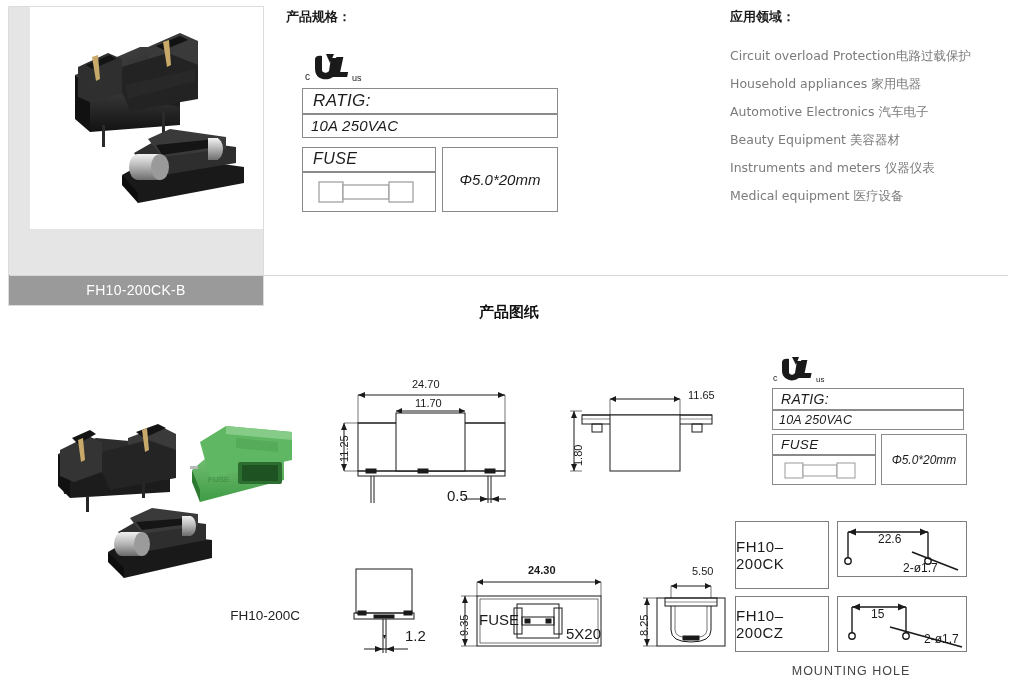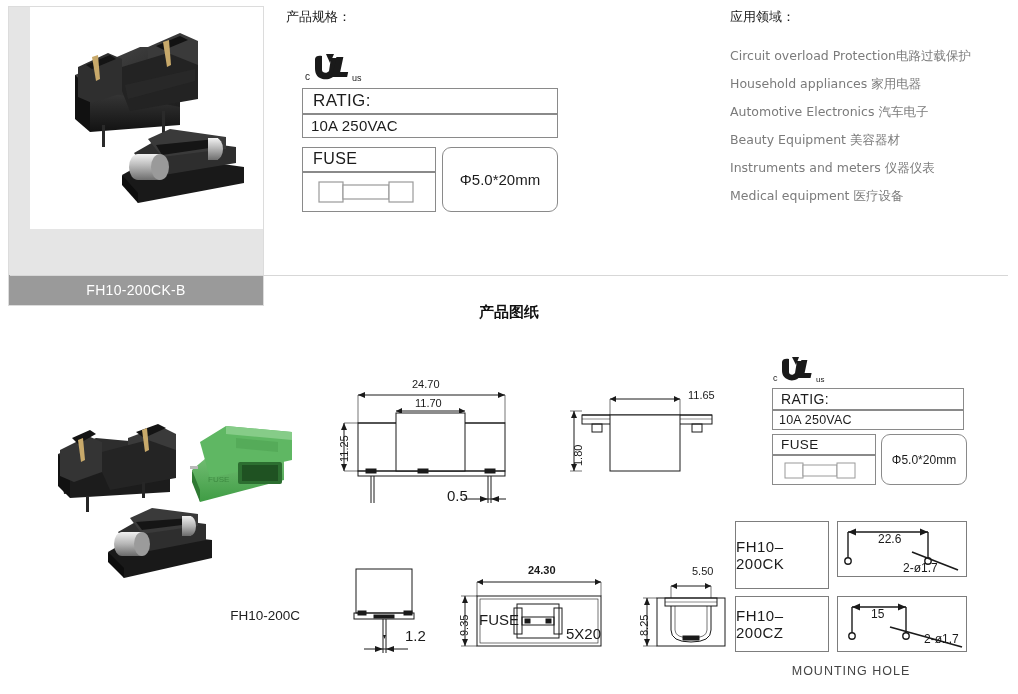--- a/index.html
+++ b/index.html
@@ -23,37 +23,37 @@
     position: relative; width: 100%; height: 222px; overflow: hidden; background: #fff;
   }
   .photo-caption {
     position: absolute; left: 0; bottom: 0; width: 100%; height: 30px;
     background: #9a9a9a; color: #ffffff;
     font-size: 14px; letter-spacing: .3px;
     display: flex; align-items: center; justify-content: center;
   }
 
   .sec-title {
-    position: absolute; font-size: 13px; font-weight: normal; color: #1a1a1a;
+    position: absolute; font-size: 13px; font-weight: bold; color: #1a1a1a;
     font-family: "DejaVu Sans", "Liberation Sans", sans-serif;
   }
   .spec-box {
-    border: 1px solid #8a8a8a; background: #fff;
+    border: 1px solid #8a8a8a; background: #fff; font-style: italic;
   }
   .spec-row-label {
     font-size: 17px; color: #1c1c1c; padding: 2px 0 2px 10px;
     letter-spacing: .4px;
   }
   .spec-row-value {
     font-size: 15px; color: #1c1c1c; padding: 2px 0 2px 8px;
     letter-spacing: .2px;
   }
   .fuse-dim {
     display: flex; align-items: center; justify-content: center;
-    font-size: 15px; color: #1c1c1c; border-radius: 9px;
+    font-size: 15px; color: #1c1c1c;
   }
 
   
   .app-list { position: absolute; }
   .app-item {
     font-size: 12.5px; color: #7b7b7b; line-height: 28px;
     font-family: "DejaVu Sans", "Liberation Sans", sans-serif;
     white-space: nowrap;
   }
 

